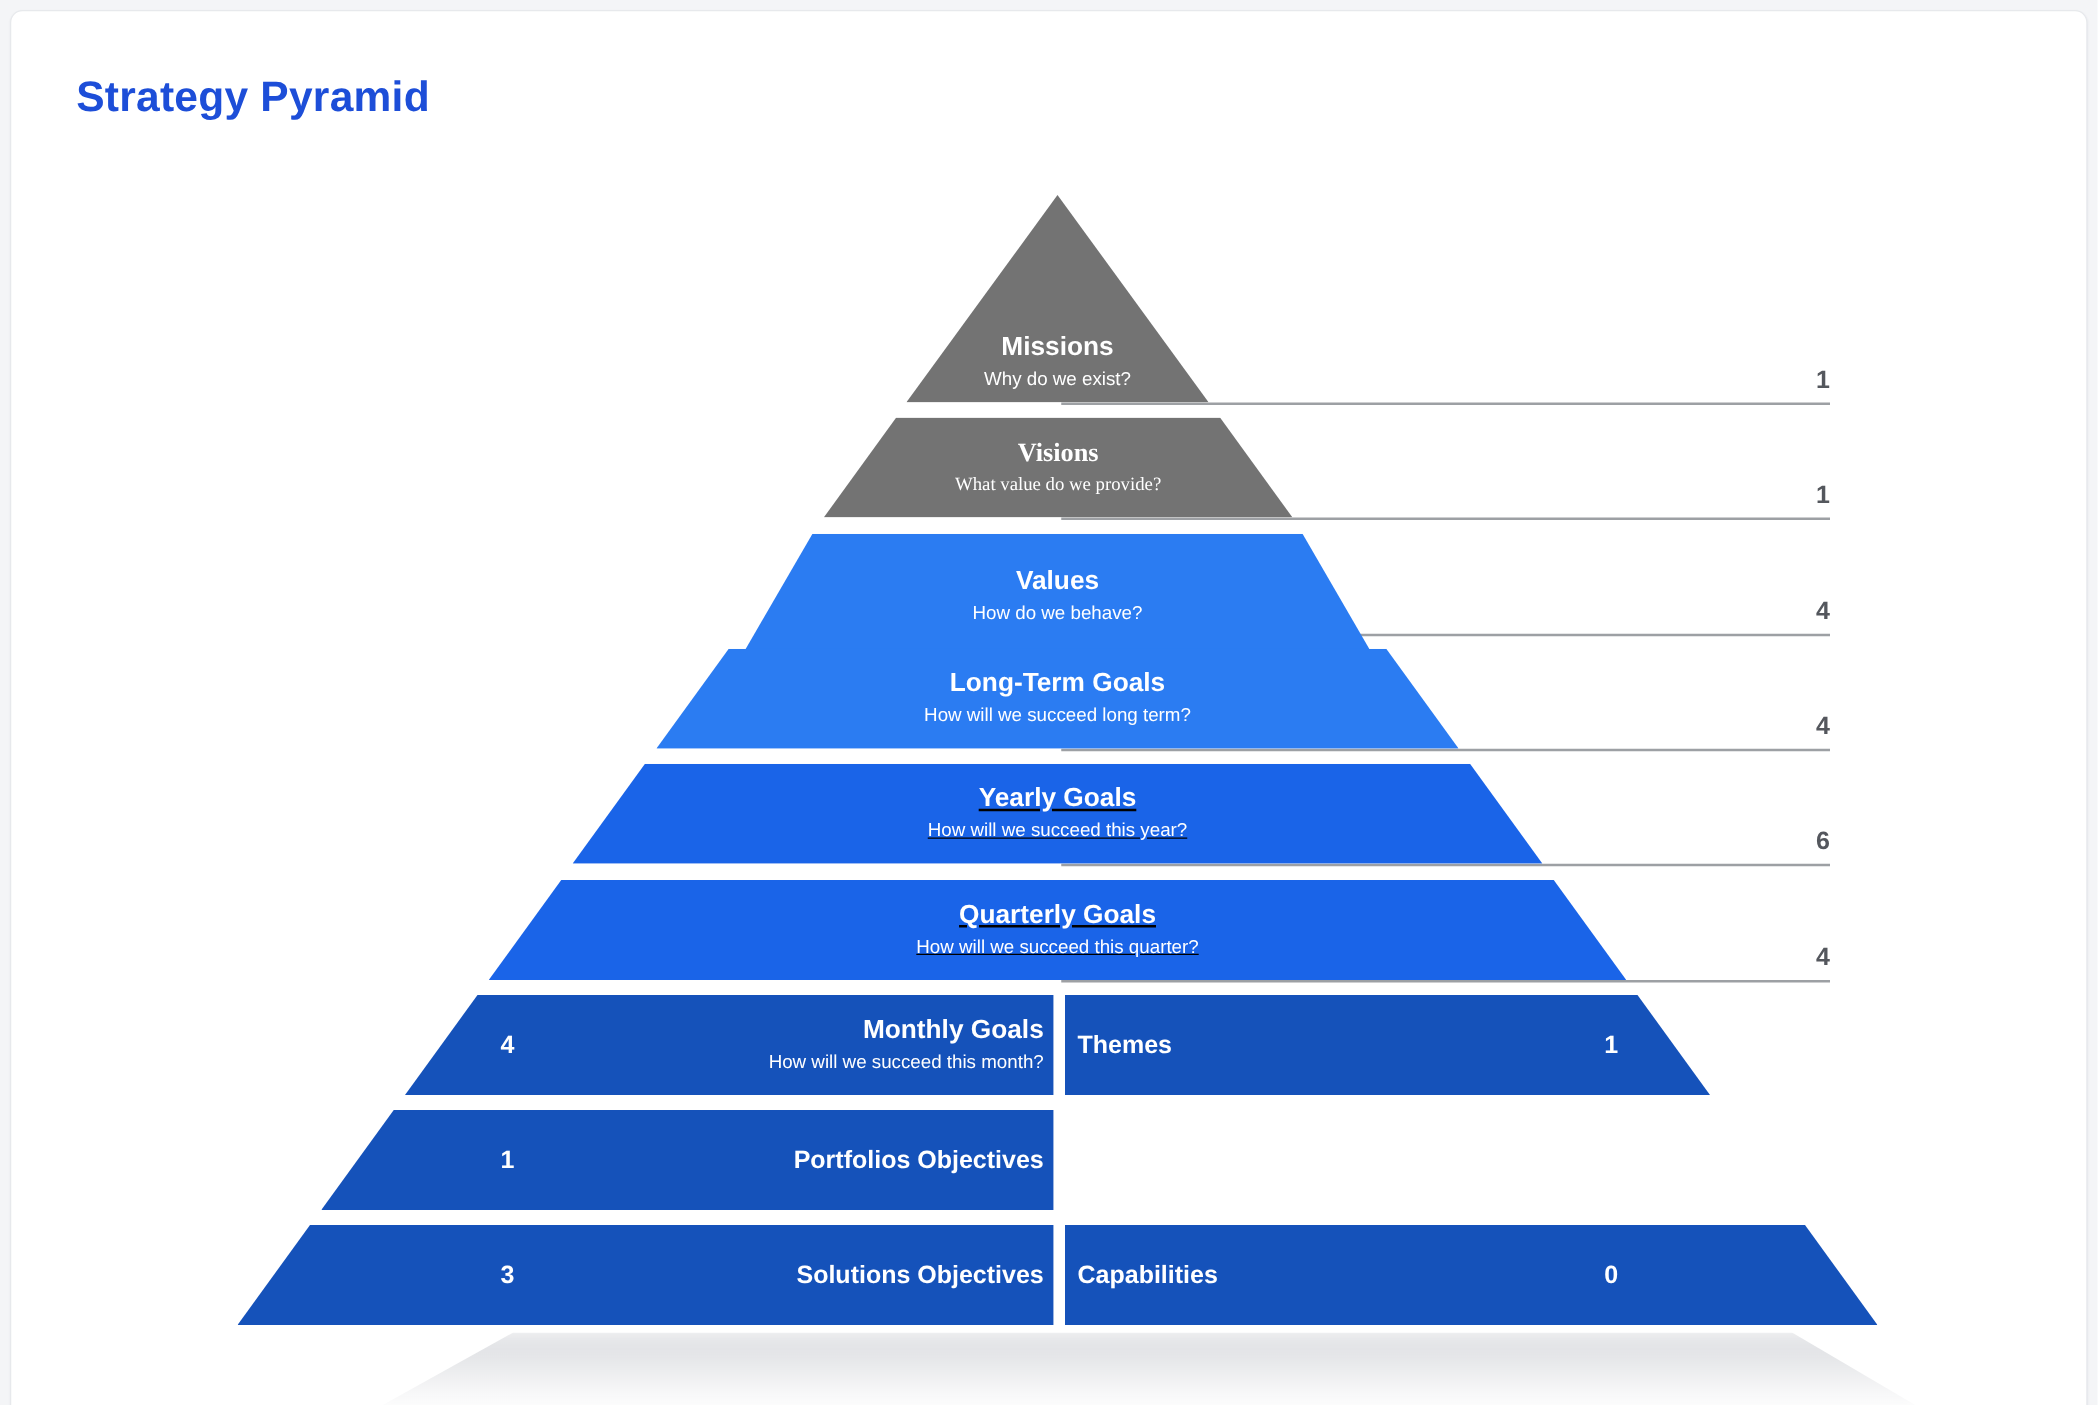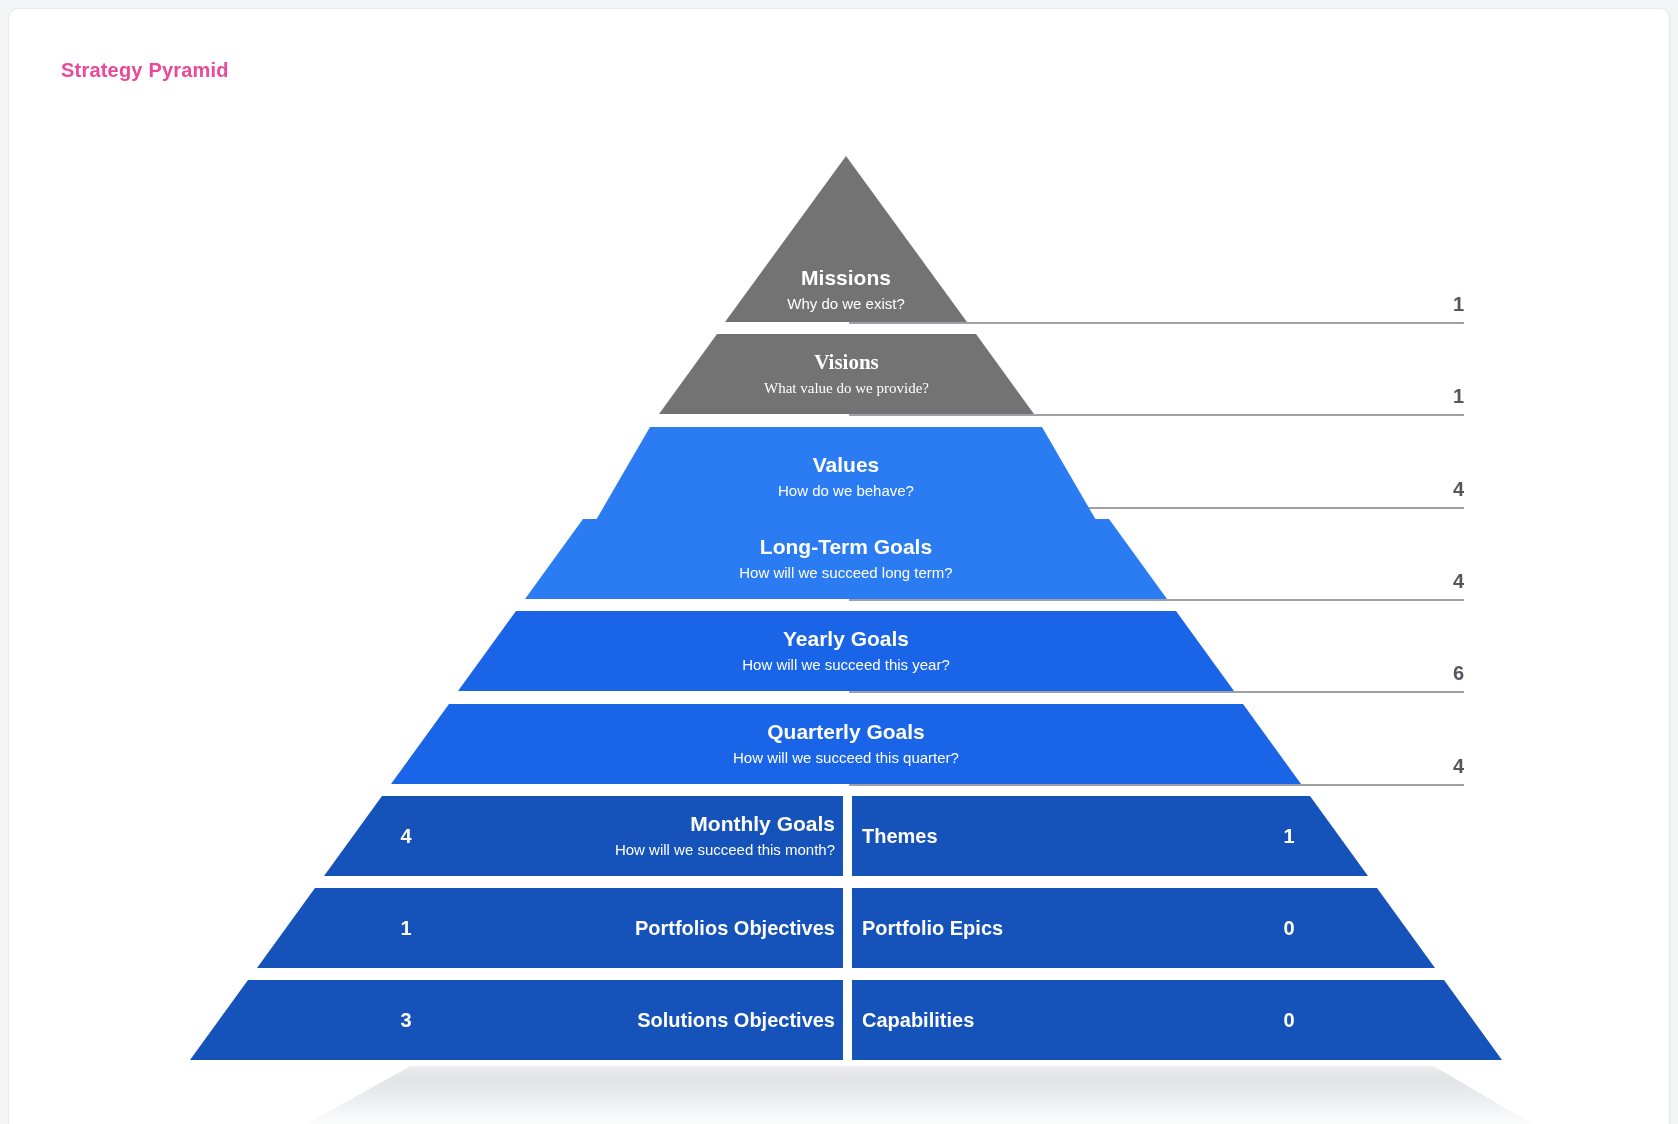--- a/index.html
+++ b/index.html
@@ -12,21 +12,21 @@
   }
   .card {
     position:absolute; left:8px; top:8px; right:8px; bottom:-14px;
     background:#ffffff;
     border:1px solid #e7e9ec;
     border-radius:10px;
     box-shadow:0 1px 2px rgba(9,30,66,0.06);
   }
   .page-title {
     position:absolute; left:52px; top:50px;
-    font-size:20px; font-weight:700; color:#ec4899;
+    font-size:34px; font-weight:700; color:#1d4ed8;
     letter-spacing:0.2px;
   }
   .pyramid { position:absolute; left:0; top:0; width:100%; height:100%; }
 
   
   .ruler {
     position:absolute; left:840px; width:615px; height:2px;
     background:#9da0a4; z-index:1;
   }
   .ruler-count {
@@ -37,21 +37,21 @@
 
   
   .level { position:absolute; z-index:2; }
   .tri   { clip-path:polygon(50% 0, 100% 100%, 0 100%); }
   .trap  { clip-path:polygon(58px 0, calc(100% - 58px) 0, 100% 100%, 0 100%); }
   .piece-left  { clip-path:polygon(58px 0, 100% 0, 100% 100%, 0 100%); }
   .piece-right { clip-path:polygon(0 0, calc(100% - 58px) 0, 100% 100%, 0 100%);text-align:center; }
 
   .c1 { background:#737373; }
   .c2 { background:#2b7cf2; }
-  .c3 { background:#1a64e8; }
+  .c3 { background:#1a64e8;text-decoration:underline; }
   .c4 { background:#1552ba; }
 
   .lvl-text {
     width:100%; height:100%;
     display:flex; flex-direction:column; align-items:center; justify-content:center;
     color:#ffffff; text-align:center;
   }
   .tri .lvl-text { justify-content:flex-end; padding-bottom:7px; }
   .lvl-title { font-size:21px; font-weight:700; line-height:26px; }
   .lvl-sub   { font-size:15px; font-weight:500; line-height:22px; margin-top:2px; }
@@ -161,25 +161,20 @@
       </div>
     </div>
     <div class="inline-count" style="left:367px; top:814px;">4</div>
     <div class="inline-count" style="left:1250px; top:814px;">1</div>
 
     <div class="level piece-left c4" style="left:248px; top:879px; width:586px; height:80px;">
       <div class="half-text-left">
         <div class="half-title">Portfolios Objectives</div>
       </div>
     </div>
-    <div class="level piece-right c4" style="left:843px; top:879px; width:583px; height:80px;">
-      <div class="half-text-right">
-        <div class="half-title">Portfolio Epics</div>
-      </div>
-    </div>
     <div class="inline-count" style="left:367px; top:906px;">1</div>
     <div class="inline-count" style="left:1250px; top:906px;">0</div>
 
     <div class="level piece-left c4" style="left:181px; top:971px; width:653px; height:80px;">
       <div class="half-text-left">
         <div class="half-title">Solutions Objectives</div>
       </div>
     </div>
     <div class="level piece-right c4" style="left:843px; top:971px; width:650px; height:80px;">
       <div class="half-text-right">

